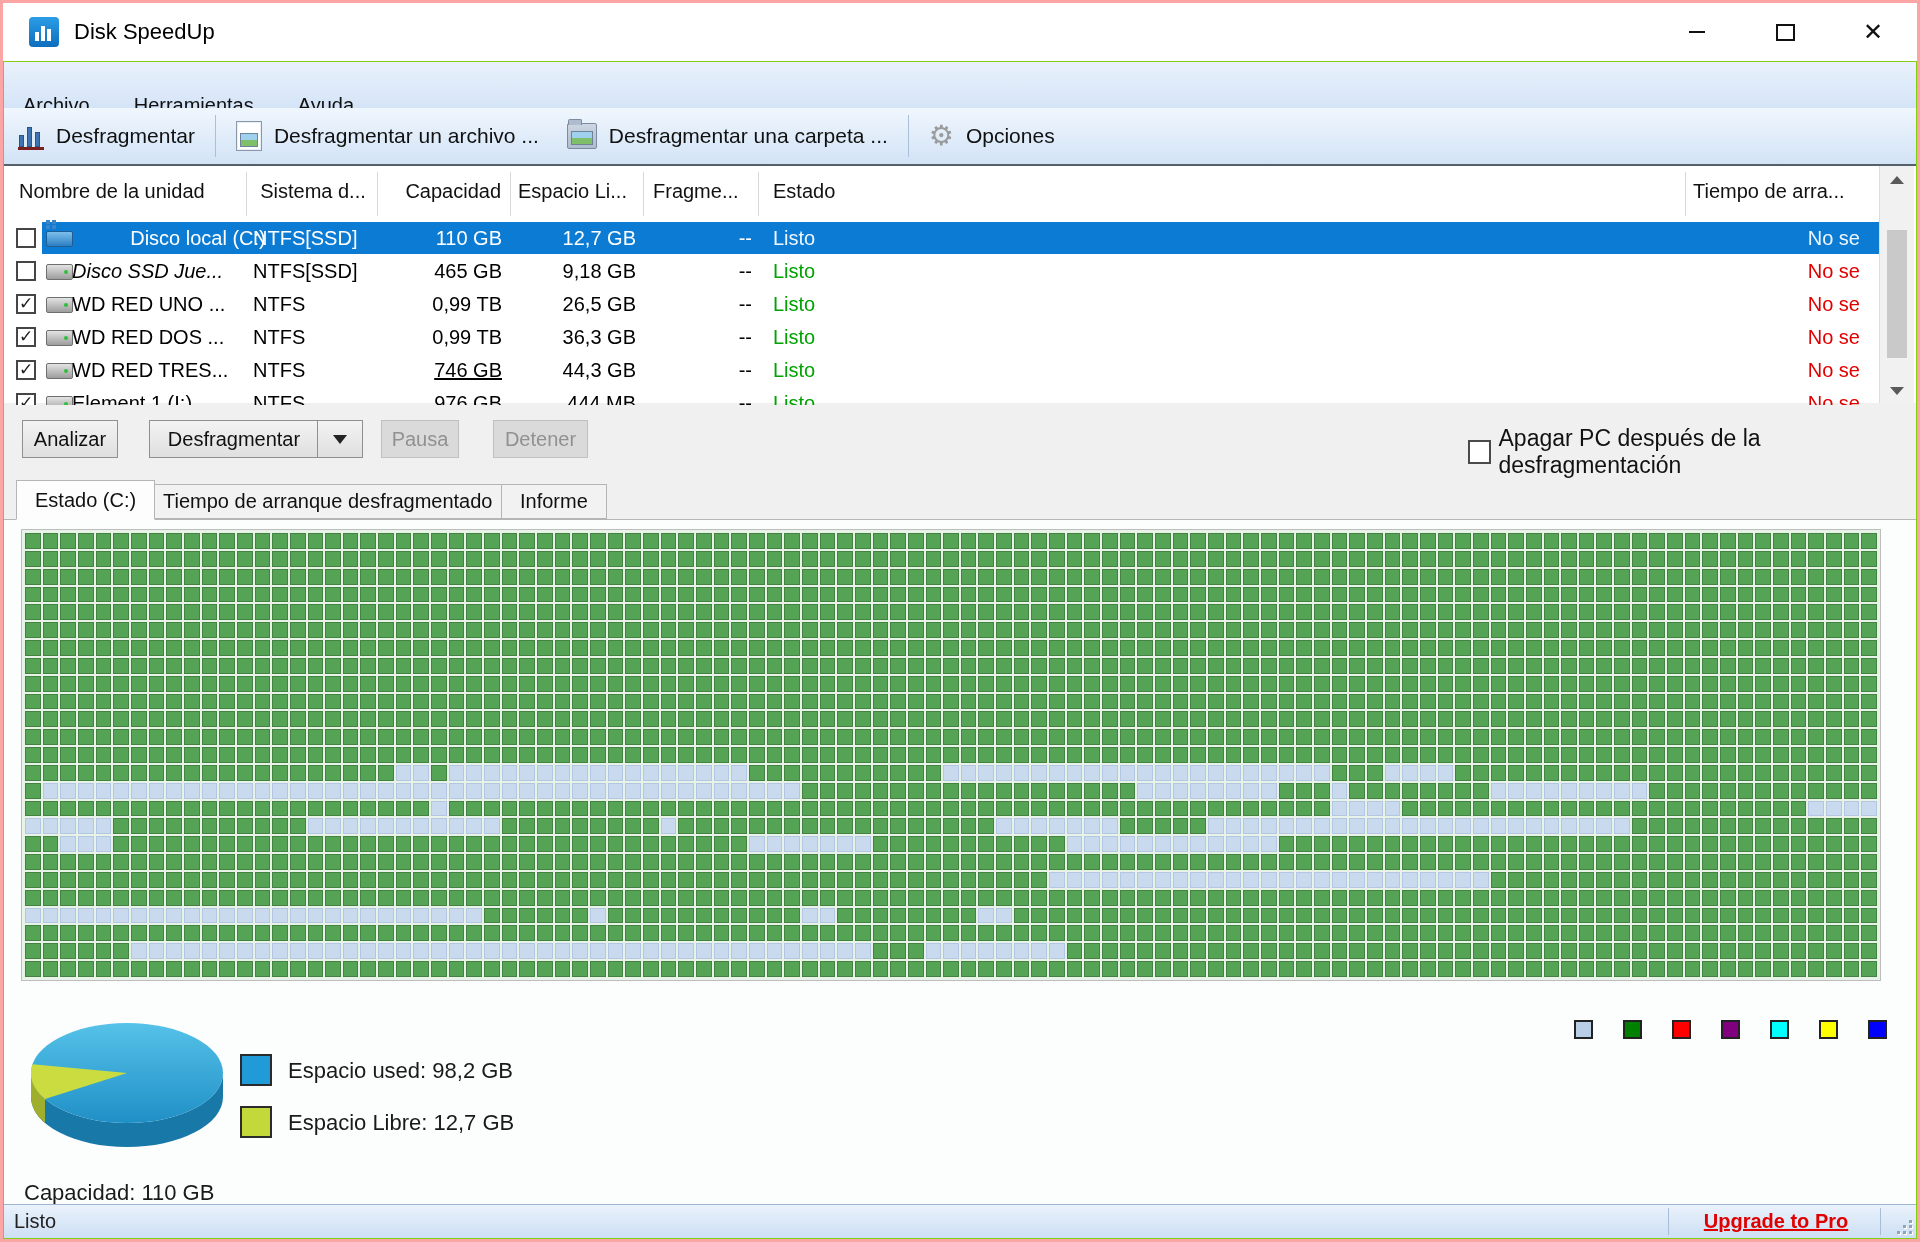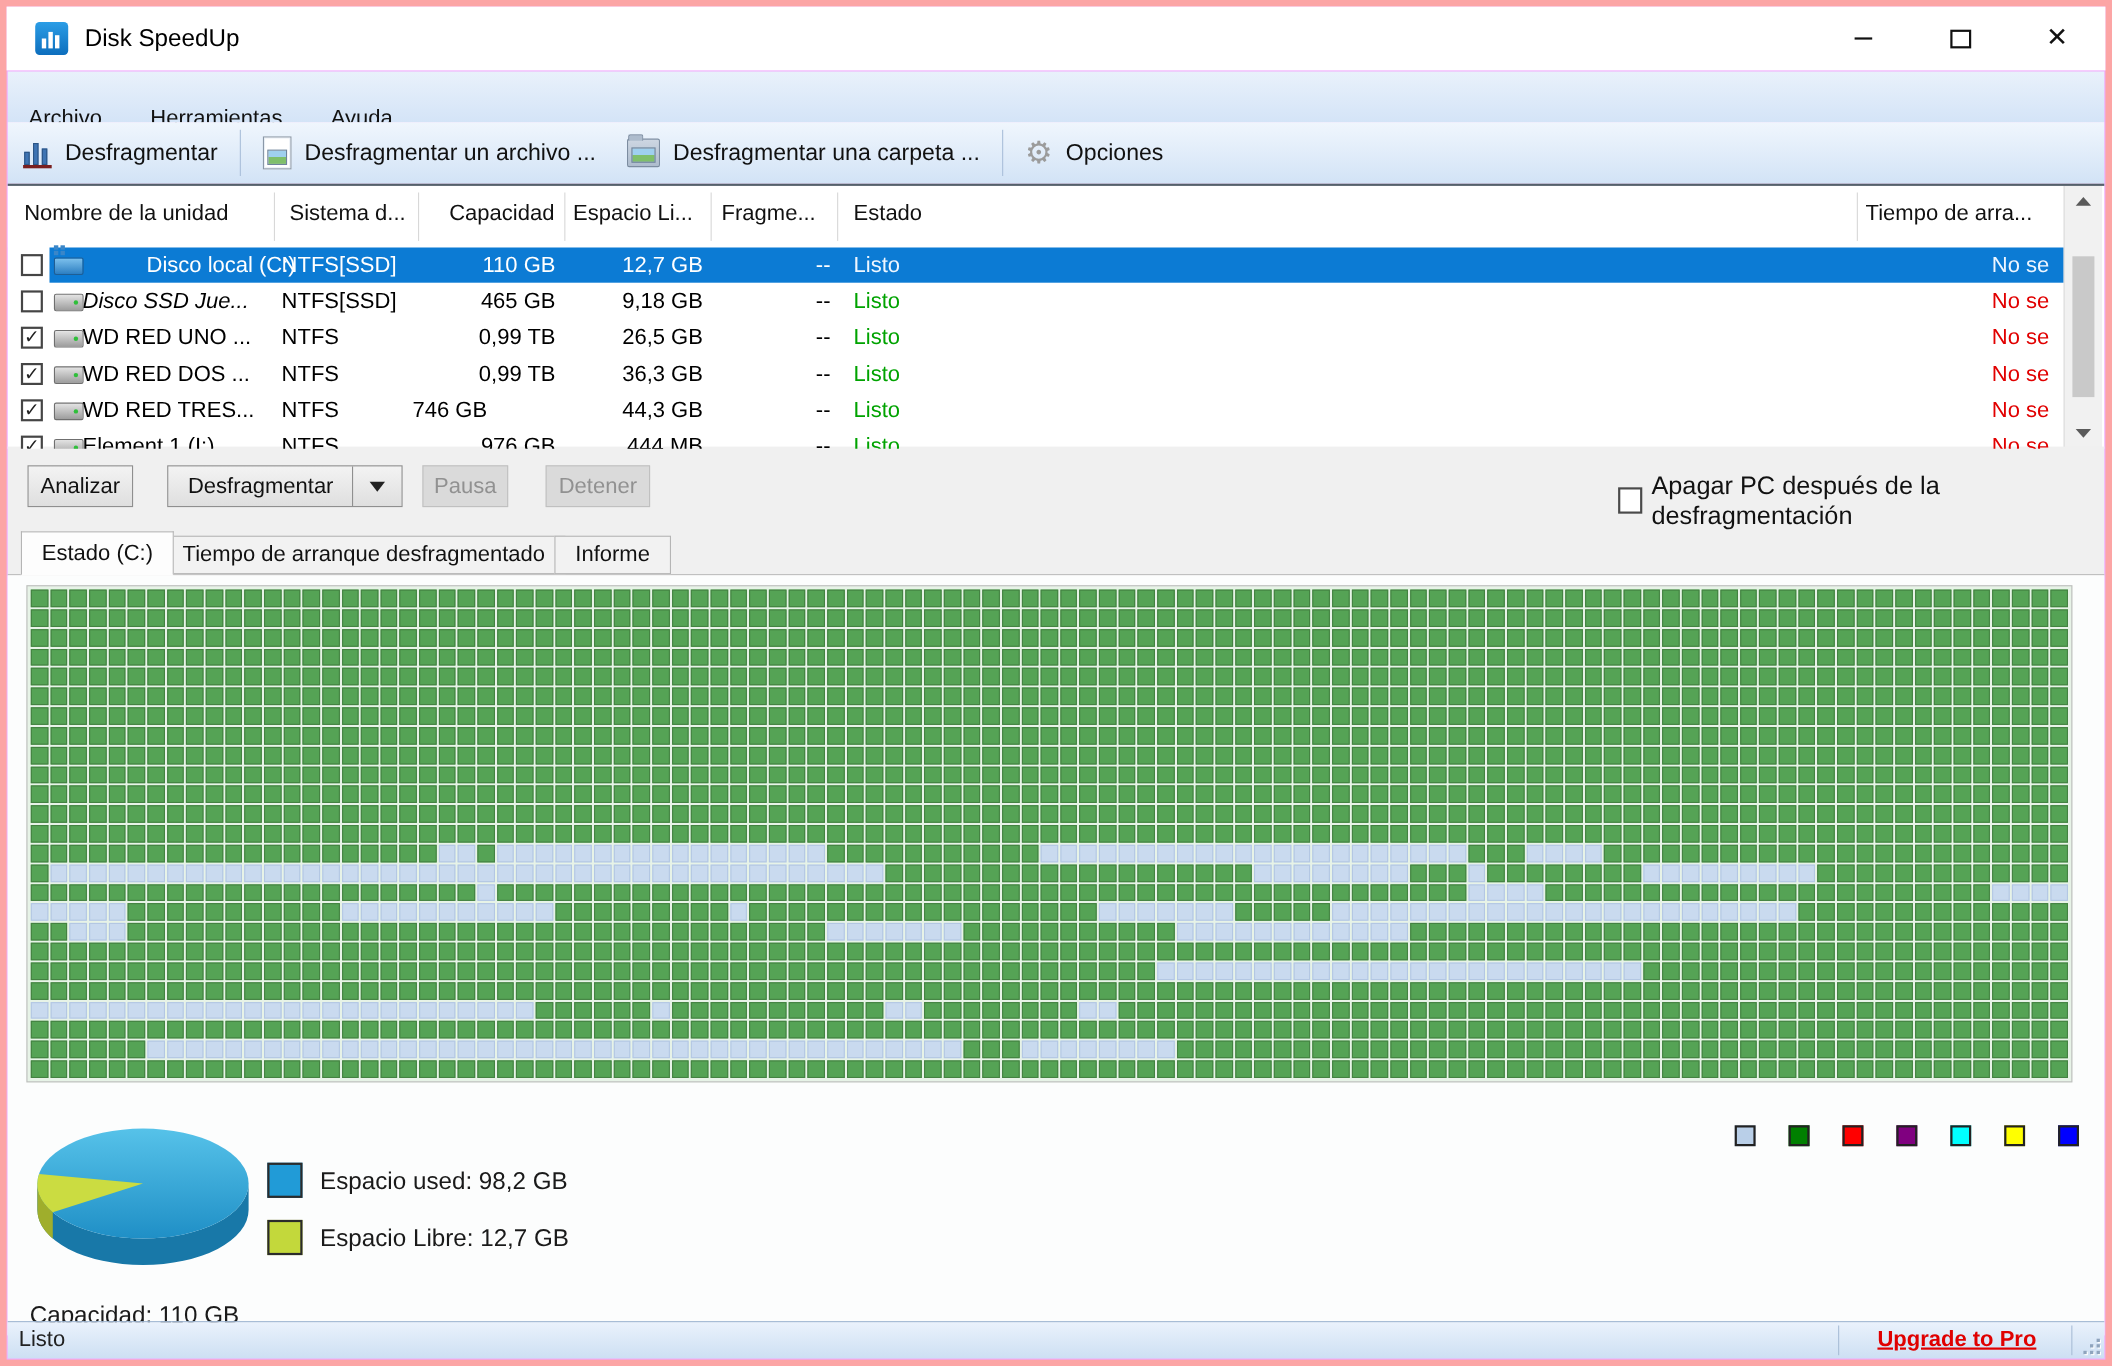--- a/index.html
+++ b/index.html
@@ -1,17 +1,17 @@
 <!DOCTYPE html>
 <html><head>
 <meta charset="utf-8">
 <style>
   html,body{margin:0;padding:0;}
   body{width:1920px;height:1242px;position:relative;font-family:"Liberation Sans",sans-serif;background:#fff;overflow:hidden;}
-  #window{position:absolute;inset:0;border:6px solid #fca5a5;box-sizing:border-box;background:#f0abfc;}
+  #window{position:absolute;inset:0;border:3px solid #fca5a5;box-sizing:border-box;background:#84cc16;}
 
   
   .titlebar{position:absolute;left:0;top:0;right:0;height:58px;background:#fff;display:flex;align-items:center;}
   .app-icon{margin-left:26px;width:30px;height:30px;border-radius:4px;background:linear-gradient(180deg,#2b9de6,#0d6ebd);position:relative;flex:0 0 auto;}
   .app-icon i{position:absolute;bottom:6px;width:4px;background:#fff;}
   .app-icon i:nth-child(1){left:6px;height:9px;}
   .app-icon i:nth-child(2){left:12px;height:15px;}
   .app-icon i:nth-child(3){left:18px;height:12px;}
   .title{margin-left:15px;font-size:22px;color:#000;}
   .win-controls{margin-left:auto;display:flex;height:58px;}
@@ -222,21 +222,21 @@
           <span class="cell free" style="left: 500px; width: 132px; text-align: right;">36,3 GB</span>
           <span class="cell frag" style="left: 640px; width: 108px; text-align: right;">--</span>
           <span class="cell estado" style="left: 769px; width: 200px; text-align: left;">Listo</span>
           <span class="cell tiempo" style="left: 1690px; width: 166px; text-align: right;">No se</span>
         </div>
         <div class="trow" style="top: 188px;">
           <div class="cbx">✓</div>
           <div class="drive drive-g"></div>
           <span class="cell name" style="left: 68px; width: 220px; text-align: left;">WD RED TRES...</span>
           <span class="cell fs" style="left: 249px; width: 125px; text-align: left;">NTFS</span>
-          <span class="cell cap" style="left: 368px; width: 130px; ">746 GB</span>
+          <span class="cell cap" style="left: 368px; width: 130px; text-align: right; text-decoration: underline;">746 GB</span>
           <span class="cell free" style="left: 500px; width: 132px; text-align: right;">44,3 GB</span>
           <span class="cell frag" style="left: 640px; width: 108px; text-align: right;">--</span>
           <span class="cell estado" style="left: 769px; width: 200px; text-align: left;">Listo</span>
           <span class="cell tiempo" style="left: 1690px; width: 166px; text-align: right;">No se</span>
         </div>
         <div class="trow" style="top: 221px;">
           <div class="cbx">✓</div>
           <div class="drive drive-g"></div>
           <span class="cell name" style="left: 68px; width: 220px; text-align: left;">Element 1 (I:)</span>
           <span class="cell fs" style="left: 249px; width: 125px; text-align: left;">NTFS</span>

